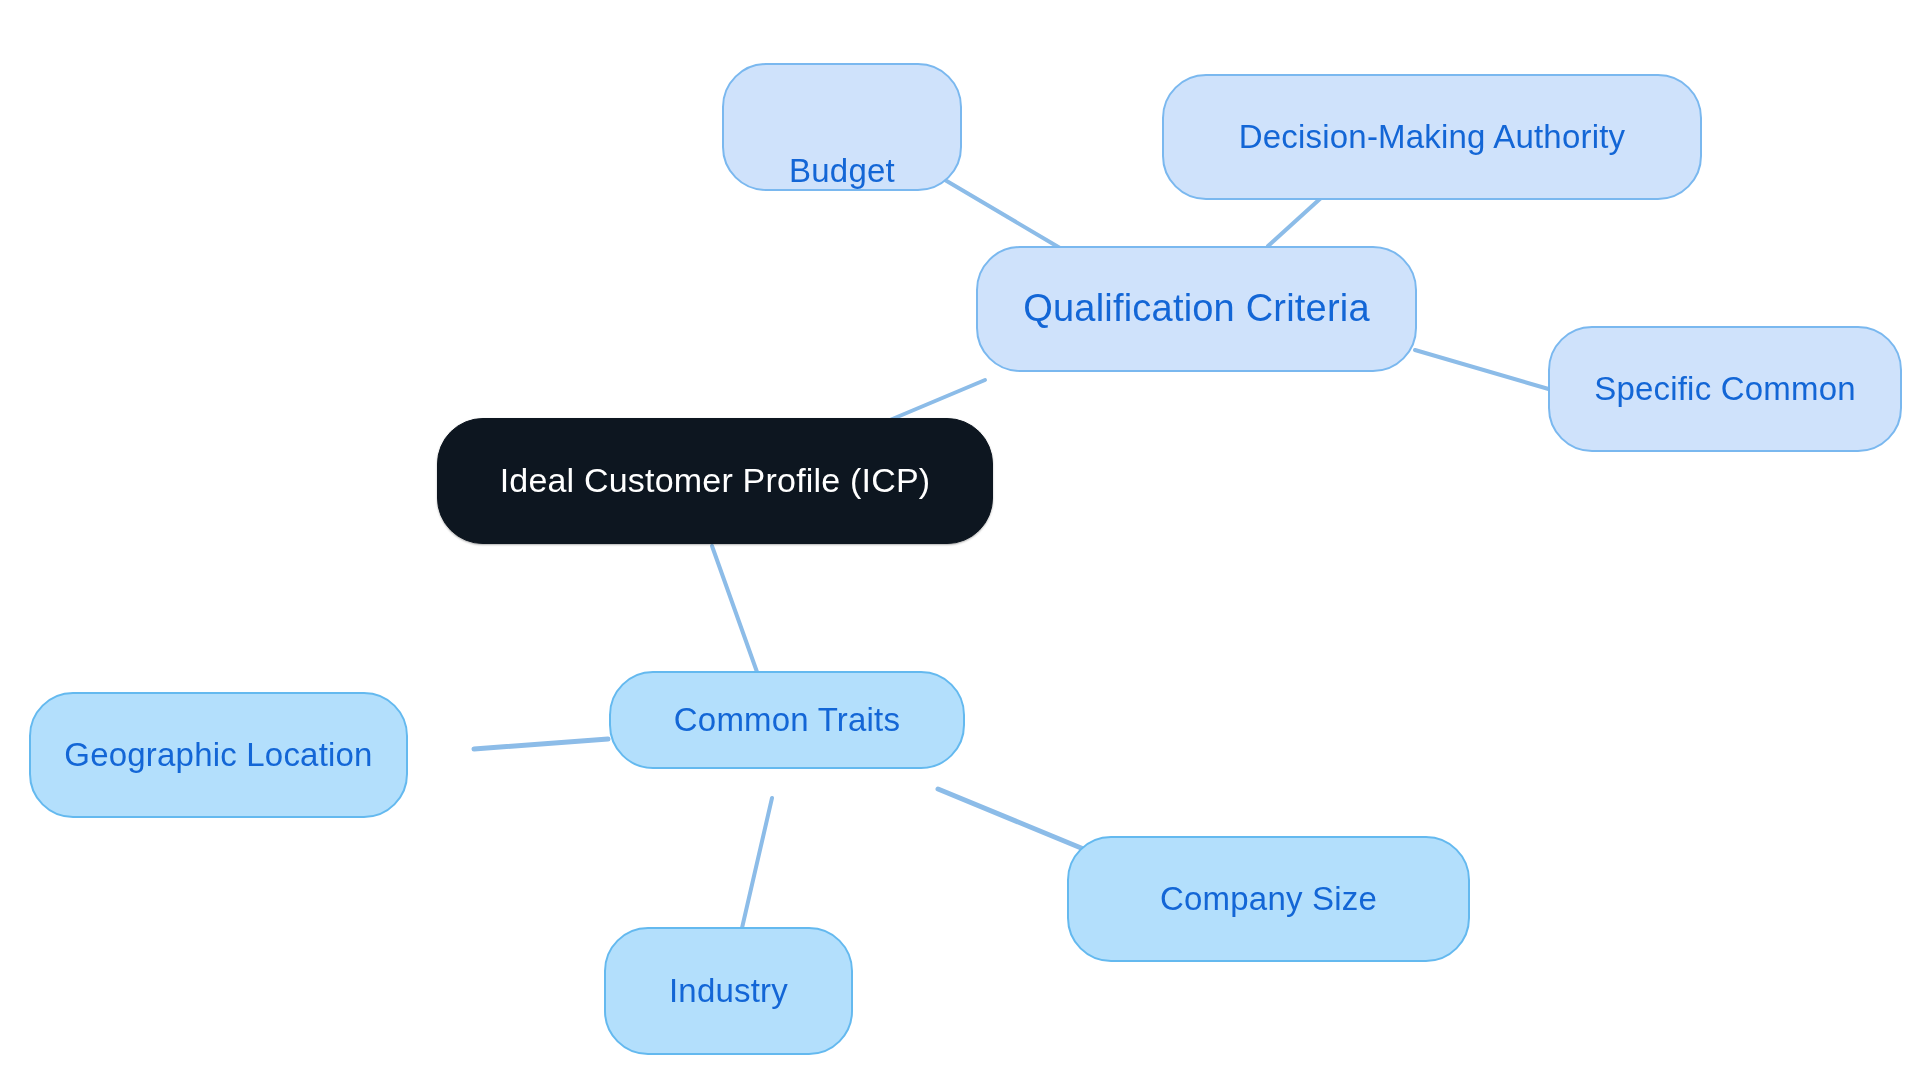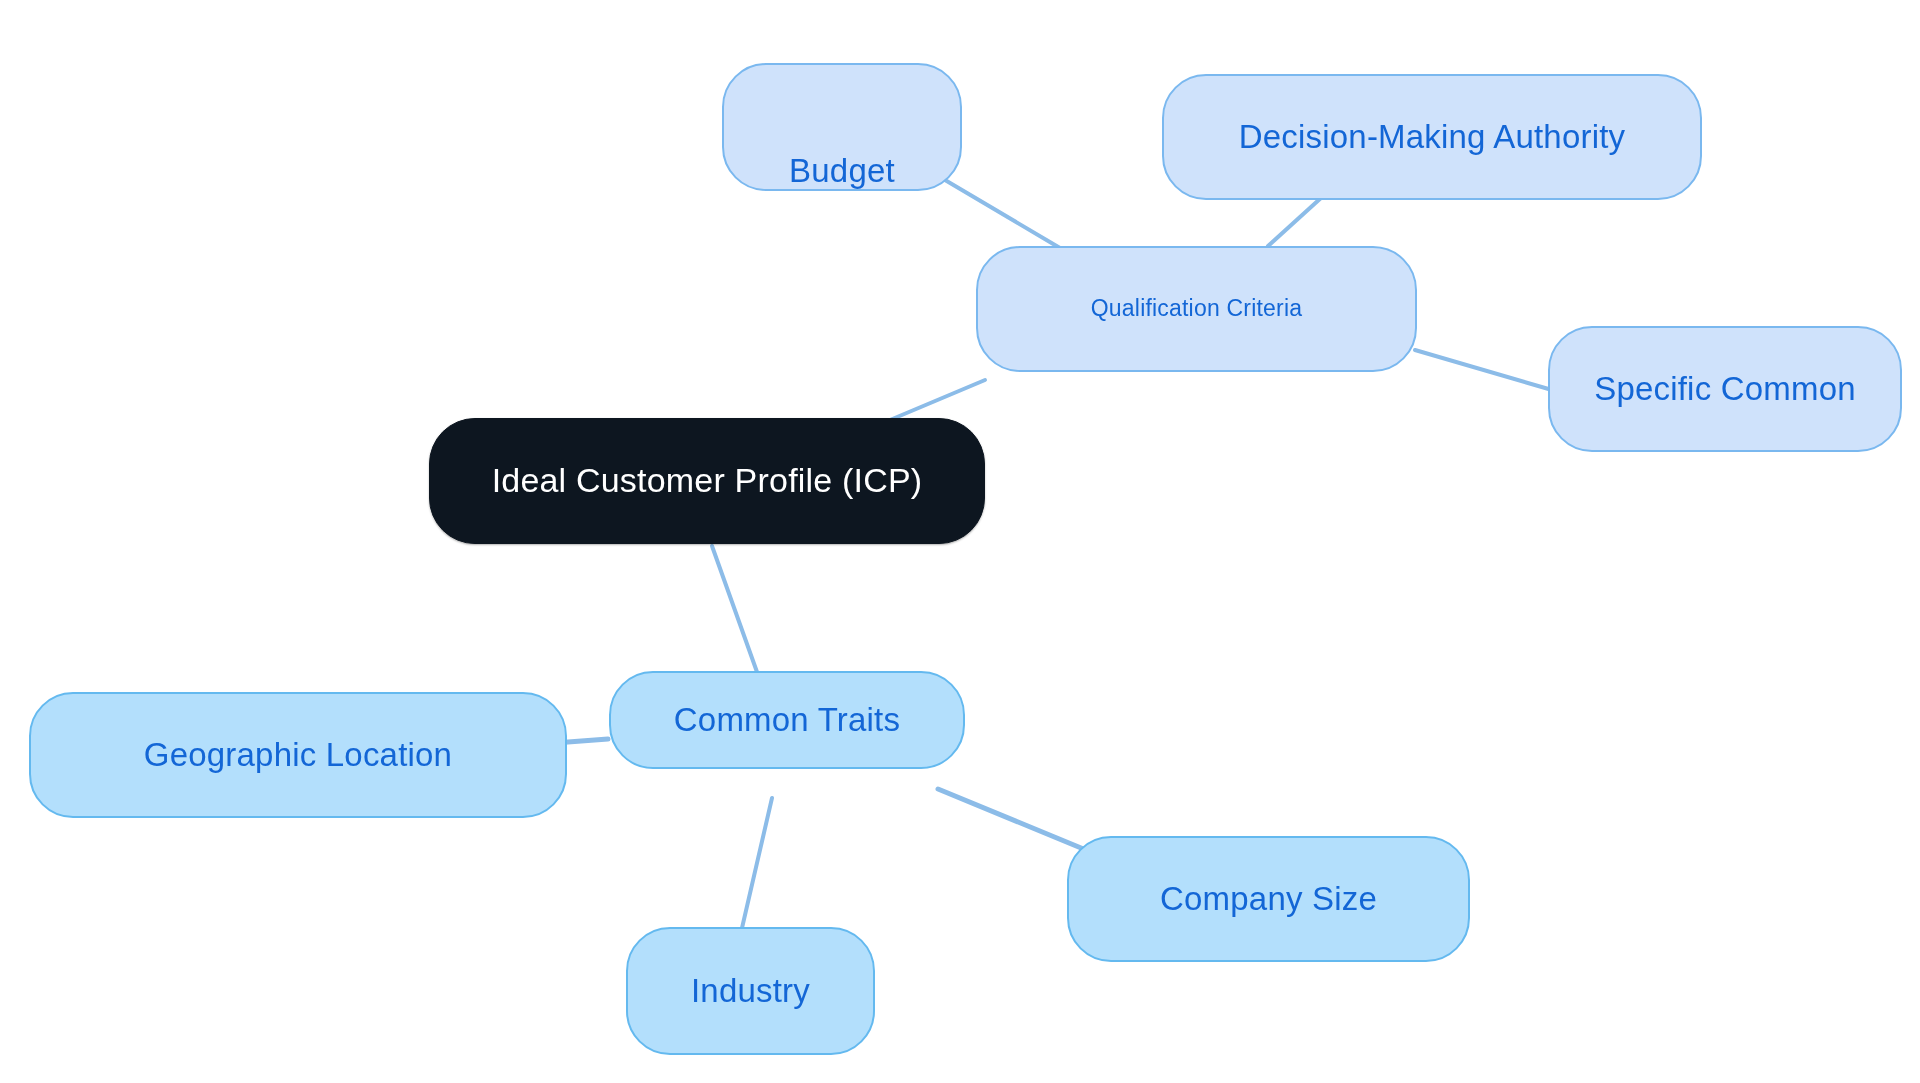--- a/index.html
+++ b/index.html
@@ -34,26 +34,27 @@
     letter-spacing: 0.2px;
   }
   .node-root {
     background: #0d1620;
     color: #ffffff;
     border: 1px solid #0d1620;
     font-size: 34px;
     font-weight: 400;
     border-radius: 46px;
     box-shadow: 0 1px 2px rgba(0,0,0,0.30);
+    margin-left: 8px;
   }
   .node-l1-top {
     background: #cfe2fb;
     border: 2px solid #7ab8ef;
     color: #1366d6;
-    font-size: 23px;
+    font-size: 38px;
   }
   .node-l2-top {
     background: #cfe2fb;
     border: 2px solid #7ab8ef;
     color: #1366d6;
     font-size: 33px;
   }
   .node-l1-bottom {
     background: #b3dffc;
     border: 2px solid #64b9ef;
@@ -99,24 +100,24 @@
       </div>
       <div class="node node-l2-top" style="left: 1162px; top: 30px; width: 540px; height: 126px; margin-top: 44px;">
         <span class="node-label">Decision-Making Authority</span>
       </div>
       <div class="node node-l2-top" style="left: 1548px; top: 326px; width: 354px; height: 126px;">
         <span class="node-label">Specific Common</span>
       </div>
       <div class="node node-l1-bottom" style="left: 609px; top: 671px; width: 356px; height: 98px;">
         <span class="node-label">Common Traits</span>
       </div>
-      <div class="node node-l2-bottom" style="left: 29px; top: 692px; width: 538px; height: 126px; text-align: center;">
+      <div class="node node-l2-bottom" style="left: 29px; top: 692px; width: 379px; height: 126px; text-align: center;">
         <span class="node-label">Geographic Location</span>
       </div>
       <div class="node node-l2-bottom" style="left: 1067px; top: 836px; width: 403px; height: 126px;">
         <span class="node-label">Company Size</span>
       </div>
-      <div class="node node-l2-bottom" style="left: 626px; top: 927px; width: 249px; height: 128px;">
+      <div class="node node-l2-bottom" style="left: 604px; top: 927px; width: 249px; height: 128px;">
         <span class="node-label">Industry</span>
       </div>
     </div>
 
 </div>
 
 </body></html>

